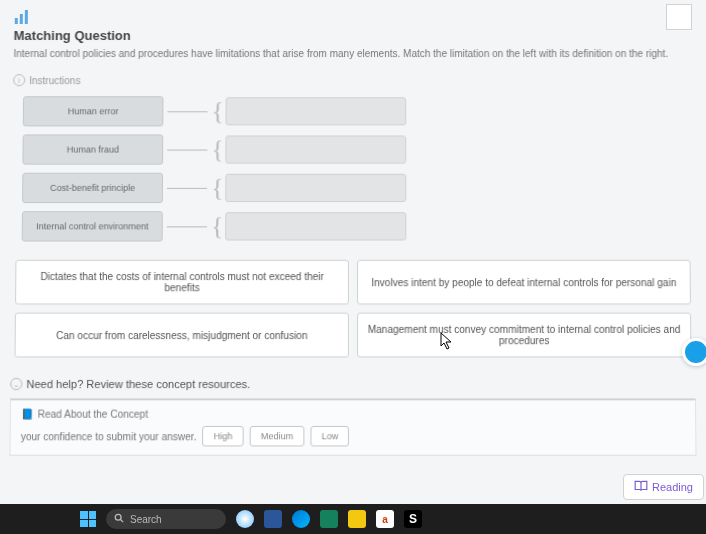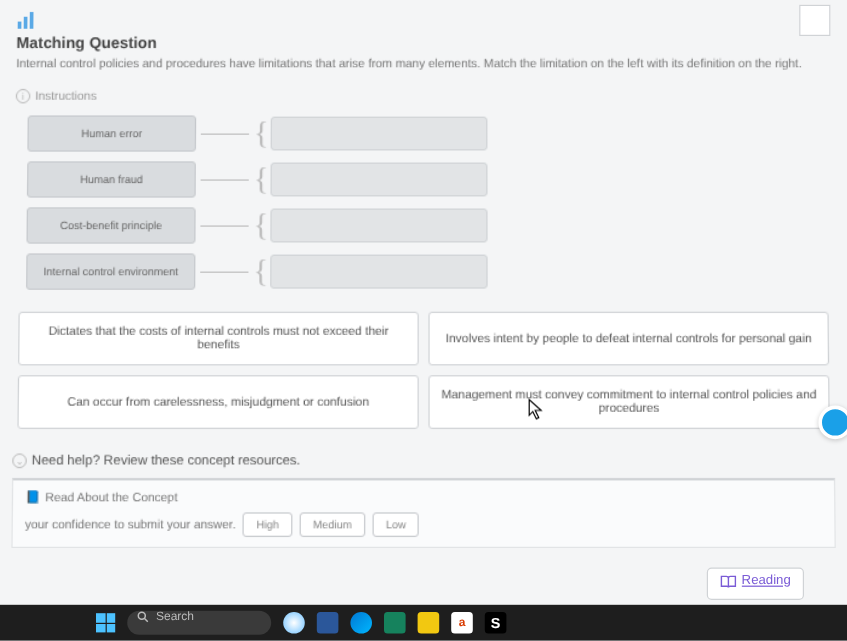--- a/index.html
+++ b/index.html
@@ -63,34 +63,34 @@
   .conf-btn {
     border:1px solid #c5c8cc; background:#fff; border-radius:3px;
     padding:4px 10px; font-size:9px; color:#888;
   }
   .side-bubble {
     position:absolute; right:-4px; top:338px; width:28px; height:28px;
     background:#1aa0e8; border-radius:50%; border:3px solid #fff;
     box-shadow:0 1px 4px rgba(0,0,0,.2);
   }
   .reading-badge {
-    position:absolute; right:36px; bottom:34px; background:#fff;
+    position:absolute; right:2px; bottom:34px; background:#fff;
     border:1px solid #d0d3d6; border-radius:4px; padding:4px 10px;
-    font-size:11px; color:#7a5bd6; display:flex; align-items:flex-start; gap:4px;text-decoration:underline;
+    font-size:11px; color:#7a5bd6; display:flex; align-items:center; gap:4px;
   }
   .taskbar {
     position:absolute; left:0; right:0; bottom:0; height:30px;
     background:#1e1e1e; display:flex; align-items:center; padding:0 80px;
     gap:10px;
   }
   .tb-start { width:16px; height:16px; display:grid; grid-template-columns:1fr 1fr; grid-template-rows:1fr 1fr; gap:1px;}
   .tb-start div{ background:#4cc2ff;}
   .tb-search {
     background:#3a3a3a; border-radius:12px; height:20px; width:120px;
-    display:flex; align-items:flex-start; padding:0 8px; gap:6px; color:#bbb; font-size:10px;
+    display:flex; align-items:center; padding:0 8px; gap:6px; color:#bbb; font-size:10px;
   }
   .tb-search svg{width:10px;height:10px;}
   .tb-icon { width:18px; height:18px; border-radius:3px; }
   .cursor {
     position:absolute; left:440px; top:332px; width:14px; height:18px;
   }
   .cursor svg{width:14px;height:18px;}
   .top-right-box{
     position:absolute; top:4px; right:14px; width:26px;height:26px;
     border:1px solid #d0d3d6; background:#fff;

